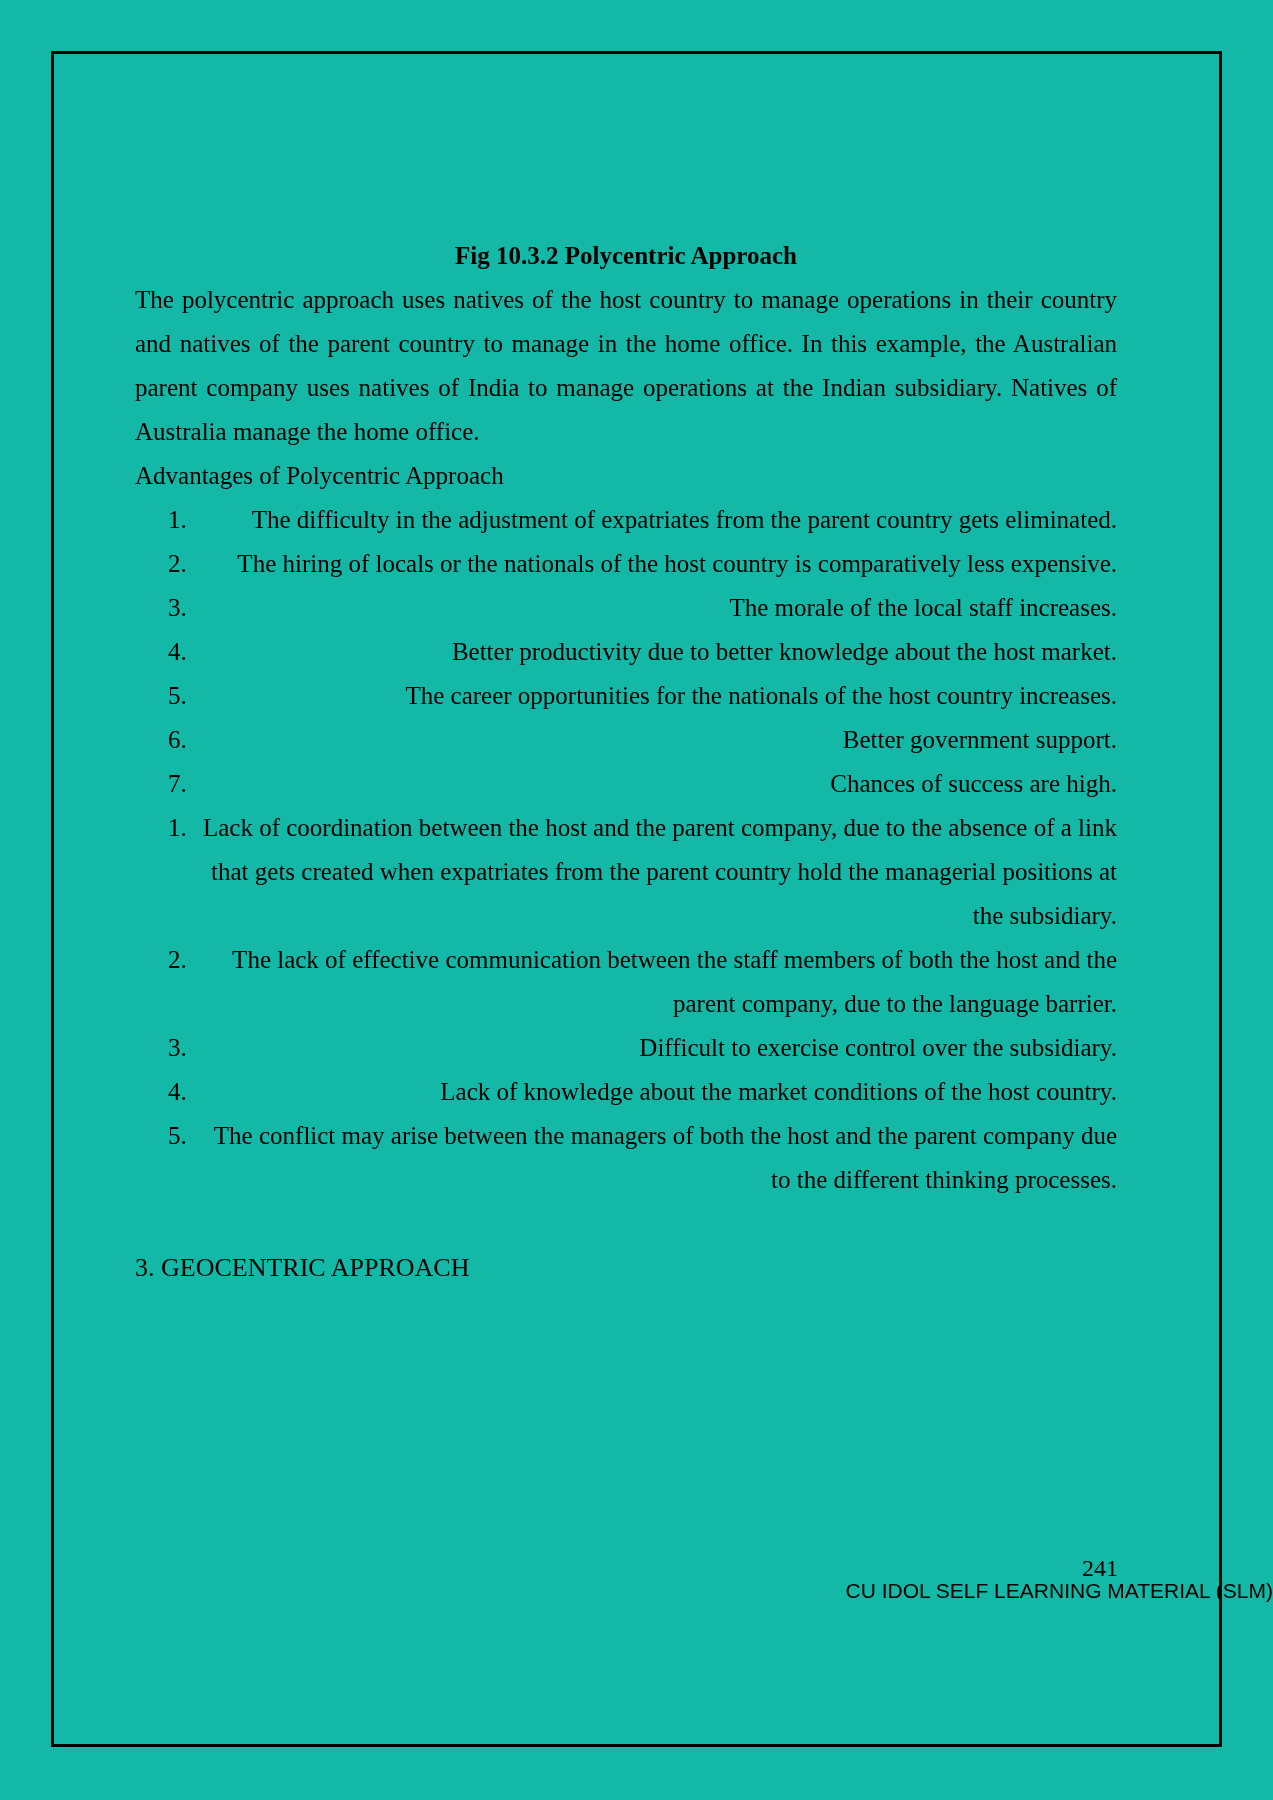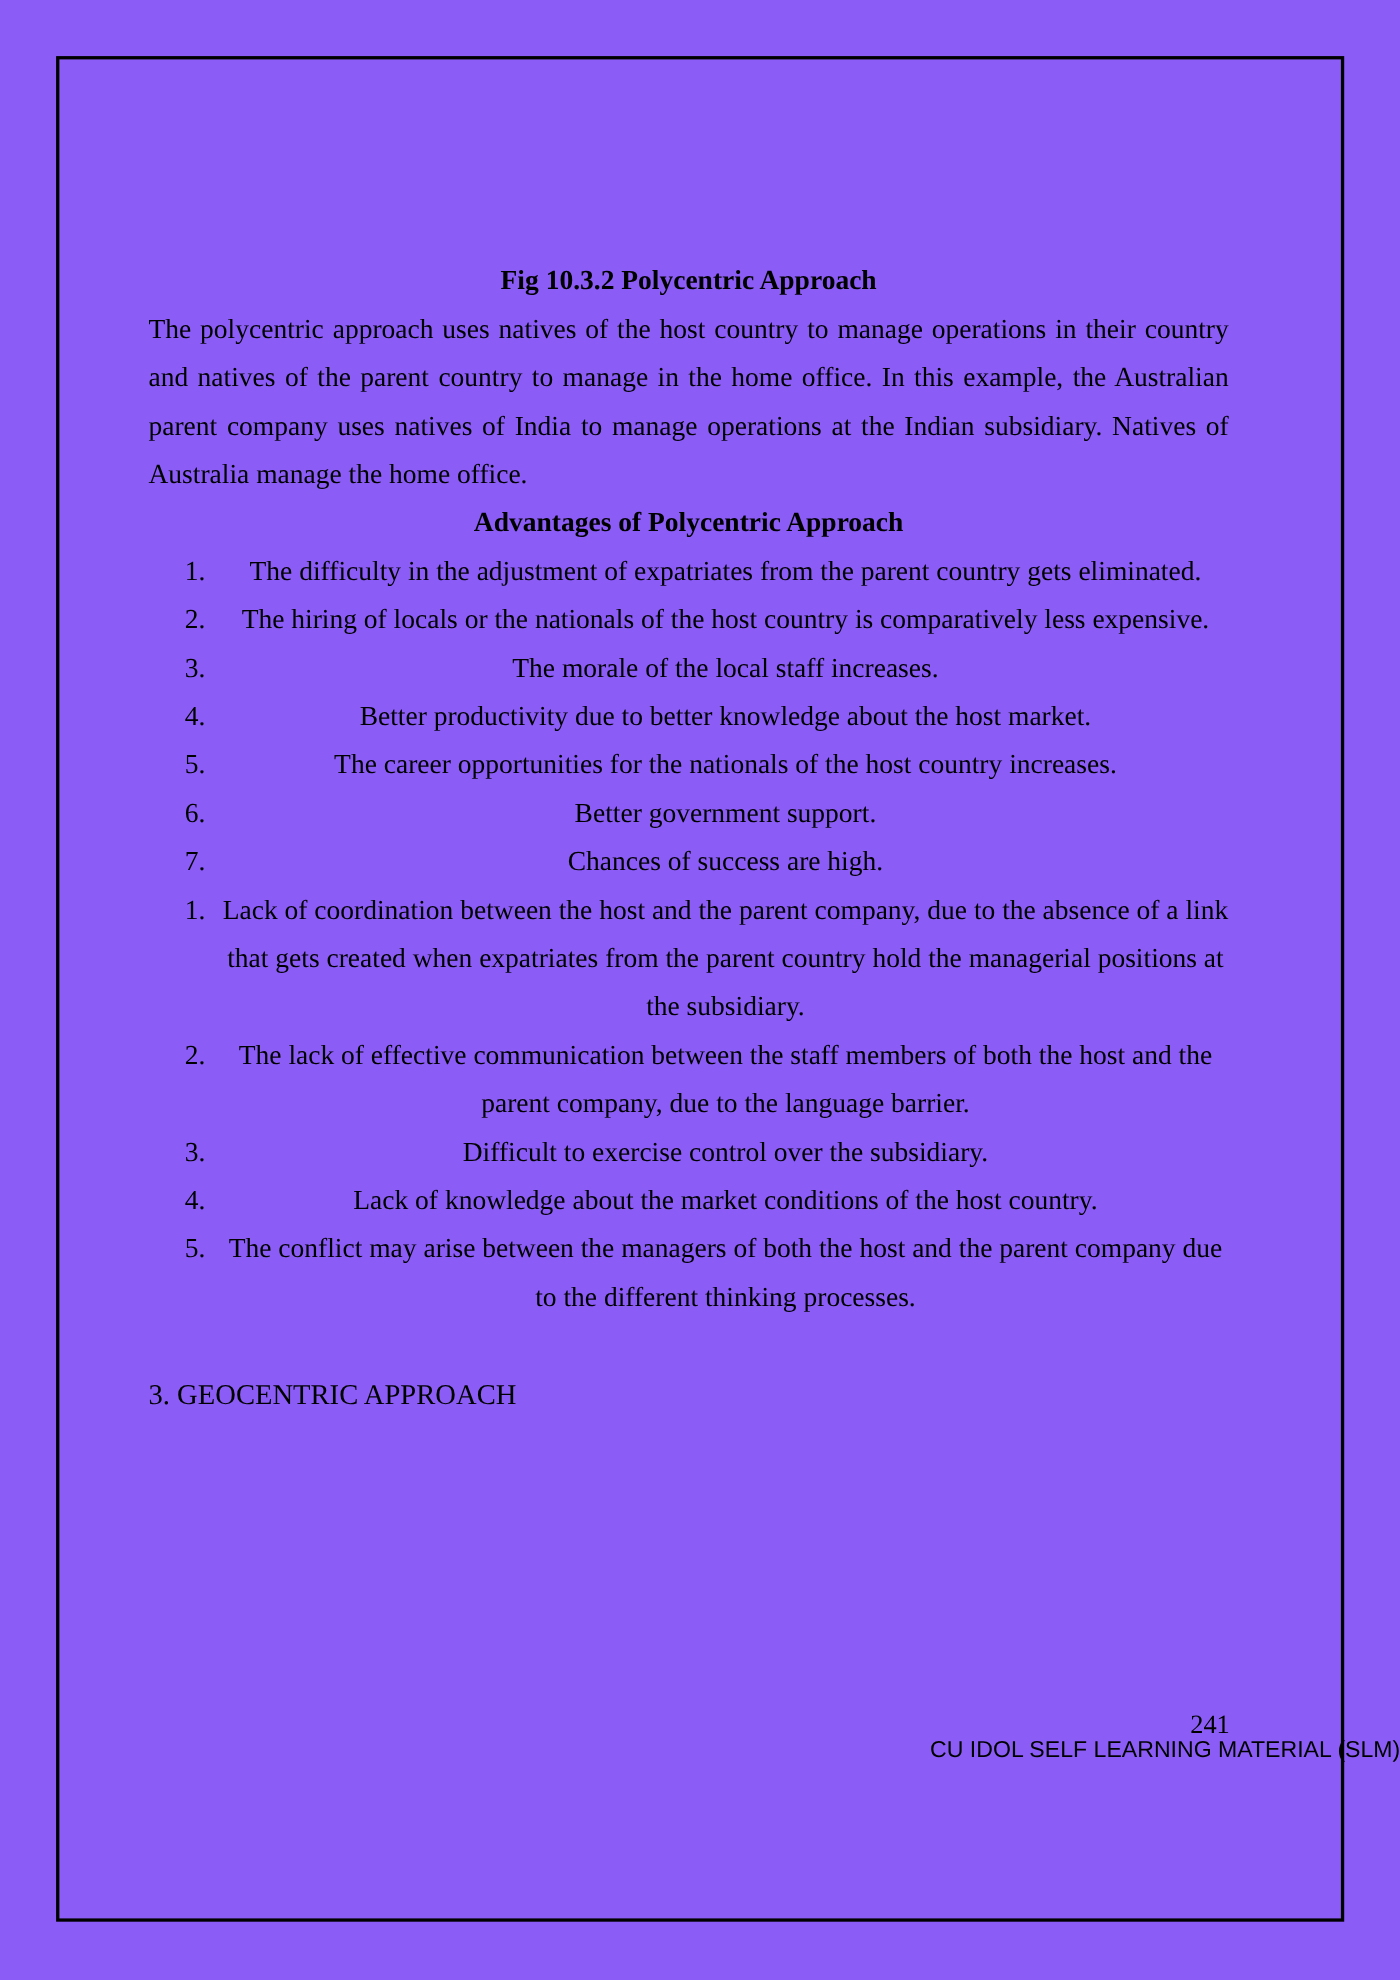--- a/index.html
+++ b/index.html
@@ -4,21 +4,21 @@
 <style>
   html, body {
     margin: 0;
     padding: 0;
     background: #ffffff;
   }
   .page {
     position: relative;
     width: 1273px;
     height: 1800px;
-    background: #8b5cf6;
+    background: #14b8a6;
     overflow: hidden;
     font-family: "Liberation Serif", serif;
     color: #000000;
   }
   .page-border {
     position: absolute;
     left: 51px;
     top: 51px;
     width: 1171px;
     height: 1696px;
@@ -34,38 +34,38 @@
     line-height: 44px;
   }
   .fig-title {
     text-align: center;
     font-weight: bold;
   }
   .para {
     text-align: justify;
   }
   .sec-heading {
-    font-weight: bold;
-    text-align: center;
+    font-weight: normal;
+    text-align: left;
   }
   .olist {
     
   }
   .li-row {
     display: flex;
     align-items: flex-start;
   }
   .li-num {
     flex: 0 0 67px;
     box-sizing: border-box;
     padding-left: 33px;
   }
   .li-txt {
     flex: 1 1 auto;
-    text-align: center;
+    text-align: right;
   }
   .geo-section {
     margin-top: 44px;
   }
   .geo-heading {
     font-weight: normal;
     font-size: 26px;
   }
   .page-number {
     position: absolute;

